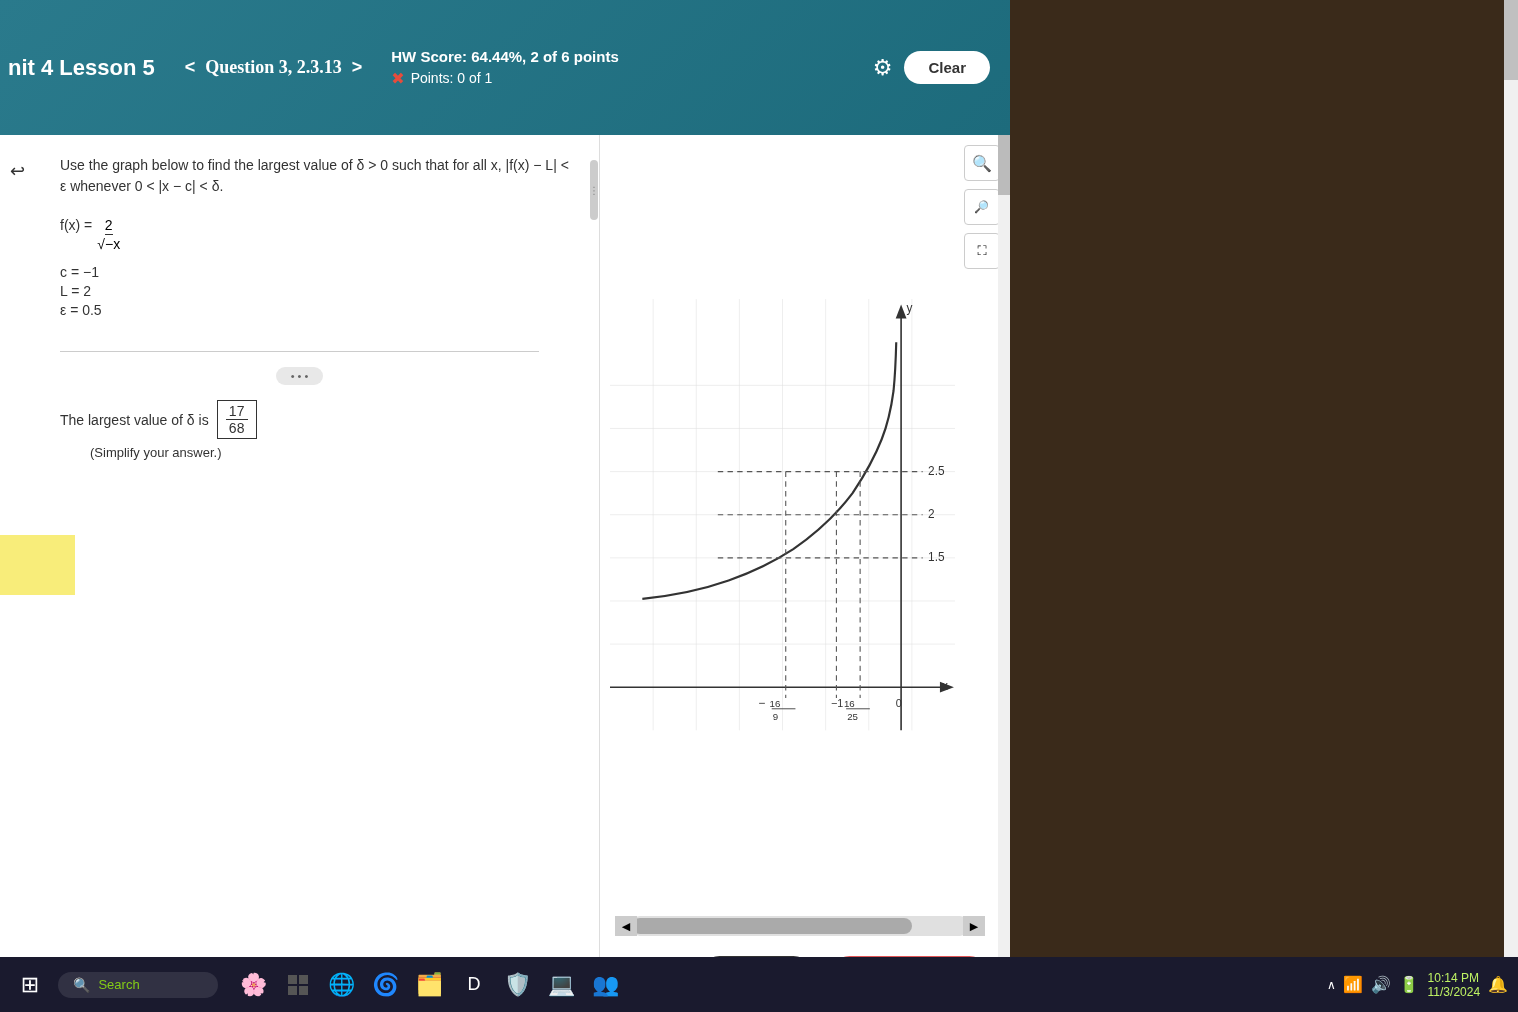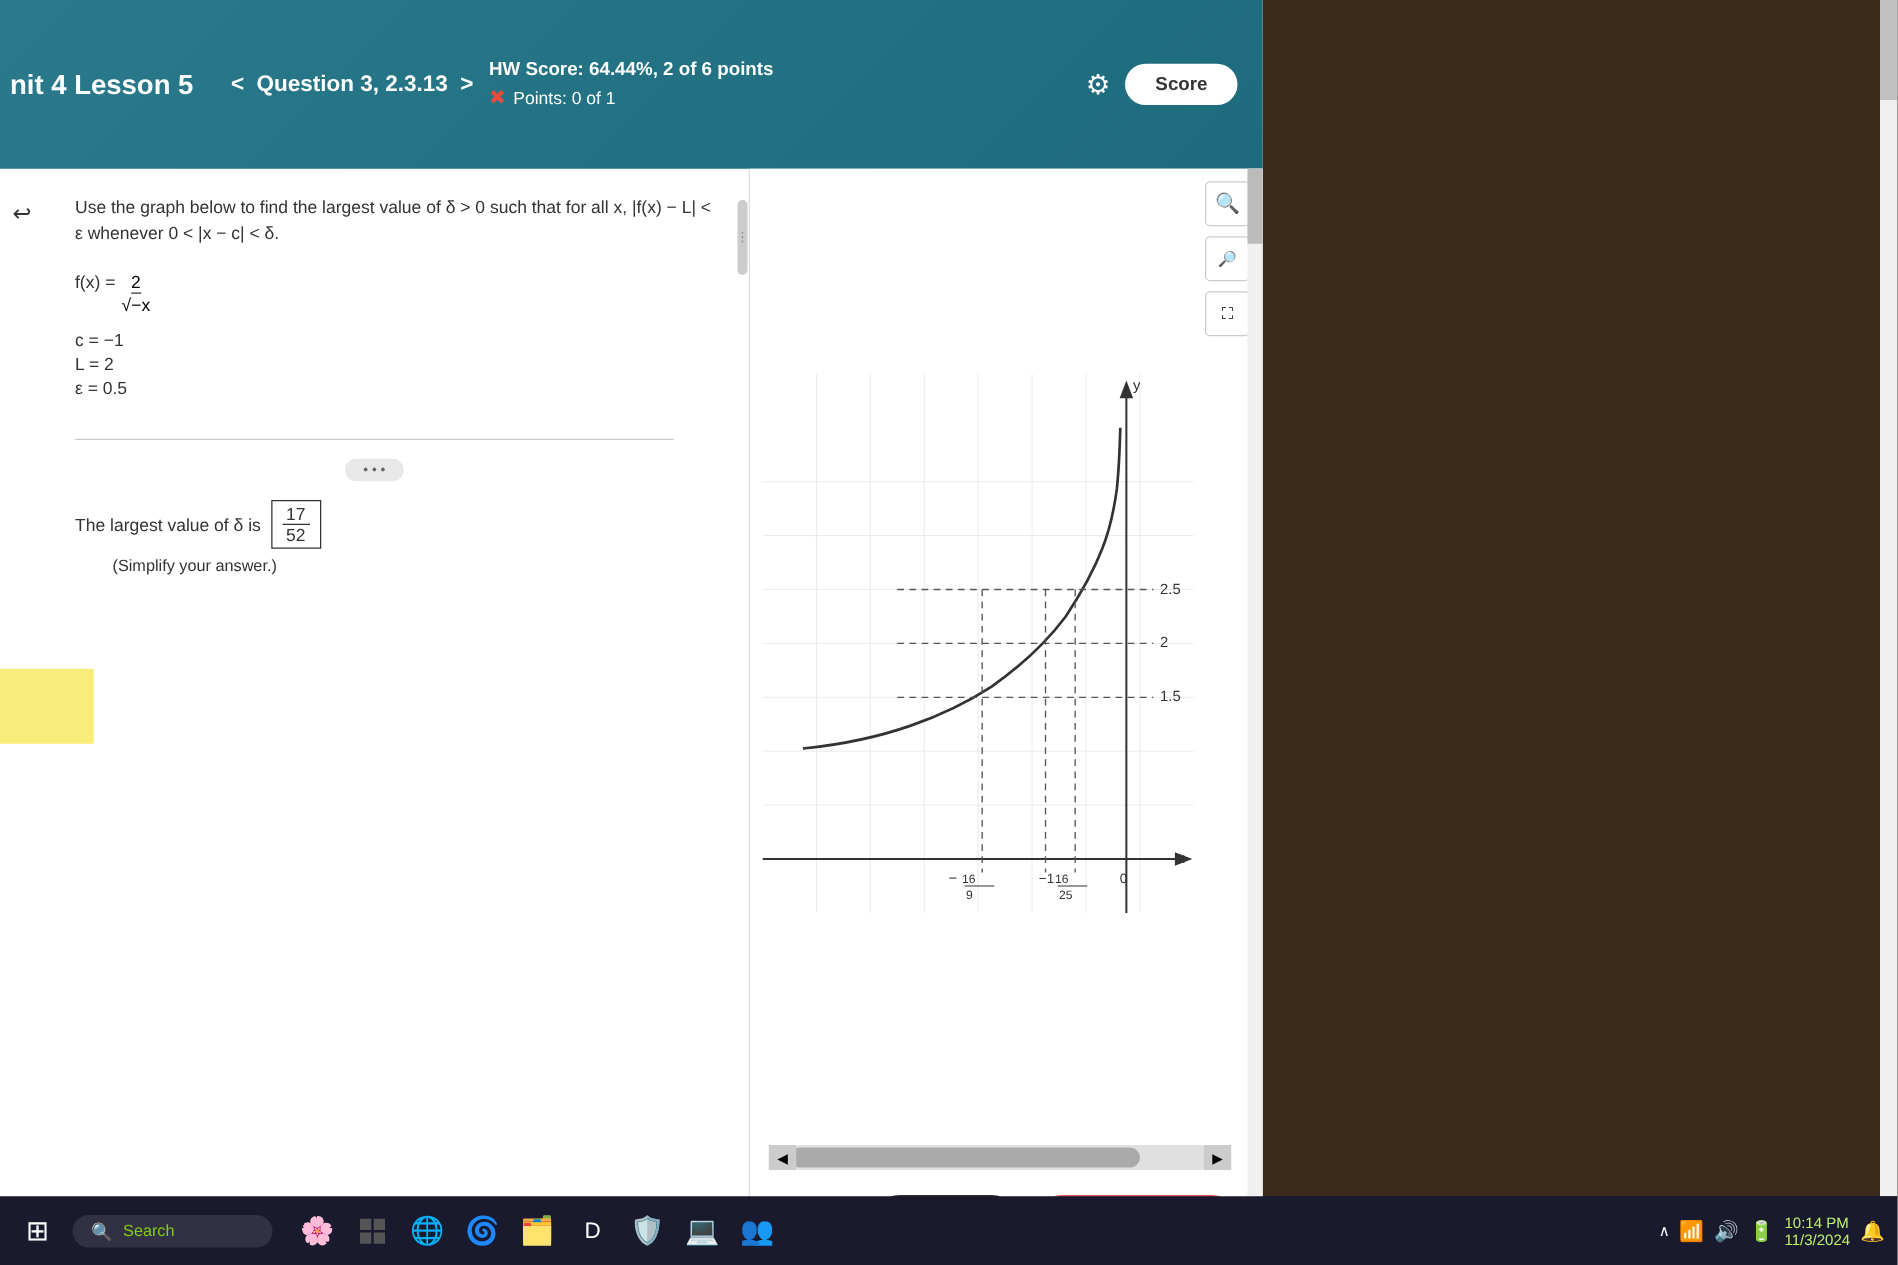--- a/index.html
+++ b/index.html
@@ -51,20 +51,21 @@
       color: white;
       font-size: 18px;
       cursor: pointer;
       font-weight: bold;
     }
 
     .question-label {
       color: white;
       font-size: 18px;
       font-weight: bold;
+      font-family: Liberation Serif, serif;
     }
 
     .score-section {
       position: absolute;
       left: 50%;
       transform: translateX(-50%);
       text-align: center;
       color: white;
     }
 
@@ -480,21 +481,21 @@
     <div class="score-section">
       <div class="hw-score">HW Score: 64.44%, 2 of 6 points</div>
       <div class="points-row">
         <span class="points-icon">✖</span>
         <span class="points-text">Points: 0 of 1</span>
       </div>
     </div>
 
     <div class="header-right">
       <span class="gear-icon">⚙</span>
-      <button class="save-btn">Score</button>
+      <button class="save-btn">Clear</button>
     </div>
   </div>
 
   <div class="content-area">
 
     <div class="left-panel">
       <span class="back-arrow">↩</span>
 
       <div class="question-text">Use the graph below to find the largest value of δ &gt; 0 such that for all x, |f(x) − L| &lt; ε whenever 0 &lt; |x − c| &lt; δ.</div>
 
@@ -518,21 +519,21 @@
 
       <div style="display:flex; justify-content:center; margin-bottom:15px;">
         <div style="background:#e8e8e8; border-radius:10px; padding:3px 15px; font-size:11px; color:#666;">• • •</div>
       </div>
 
       <div class="answer-section">
         <div class="answer-text">
           <span>The largest value of δ is</span>
           <div class="answer-box">
             <span class="num">17</span>
-            <span class="den">52</span>
+            <span class="den">68</span>
           </div>
         </div>
         <div class="simplify-text">(Simplify your answer.)</div>
       </div>
 
       <div class="yellow-strip"></div>
 
       <div class="bottom-links">
         <span style="font-size:14px;color:#333;cursor:pointer;text-decoration:underline;">View an example</span>
         <span style="font-size:14px;color:#333;cursor:pointer;">Get more help ▲</span>

